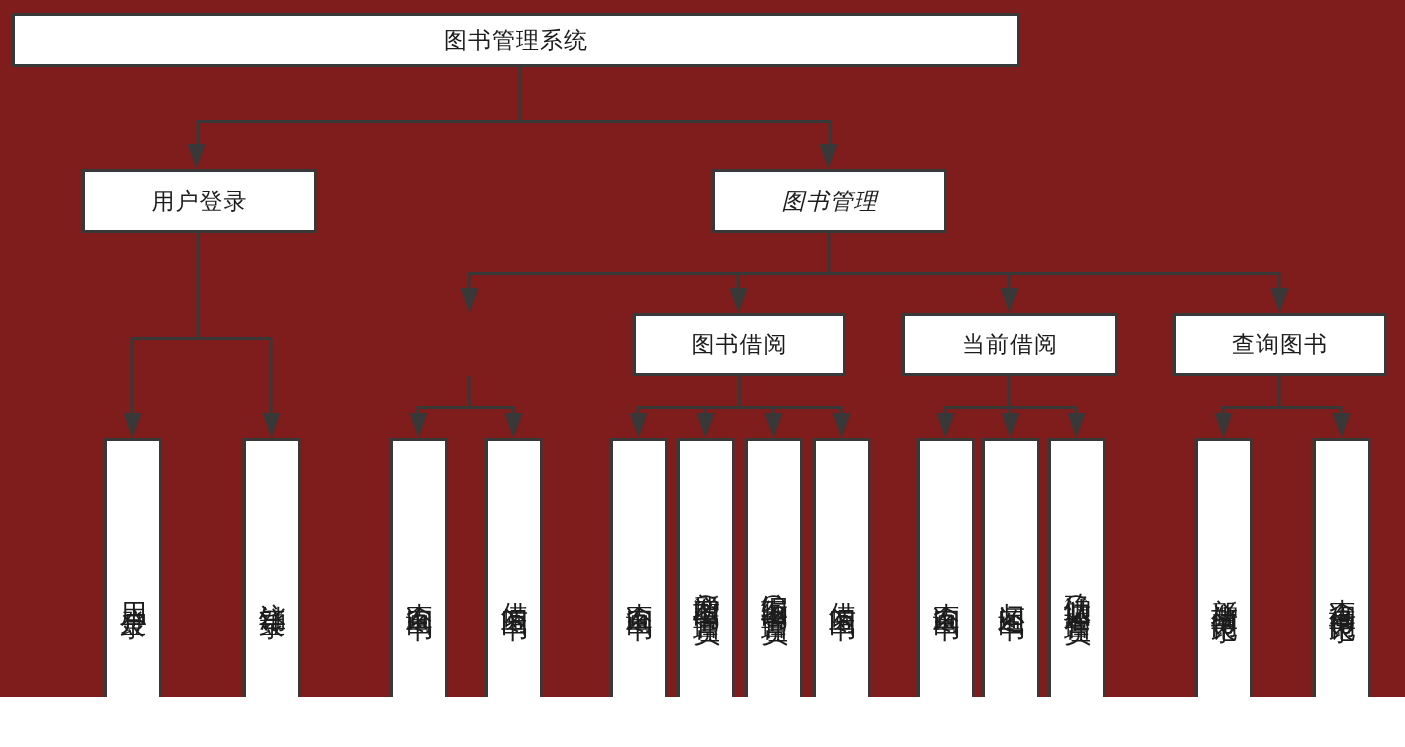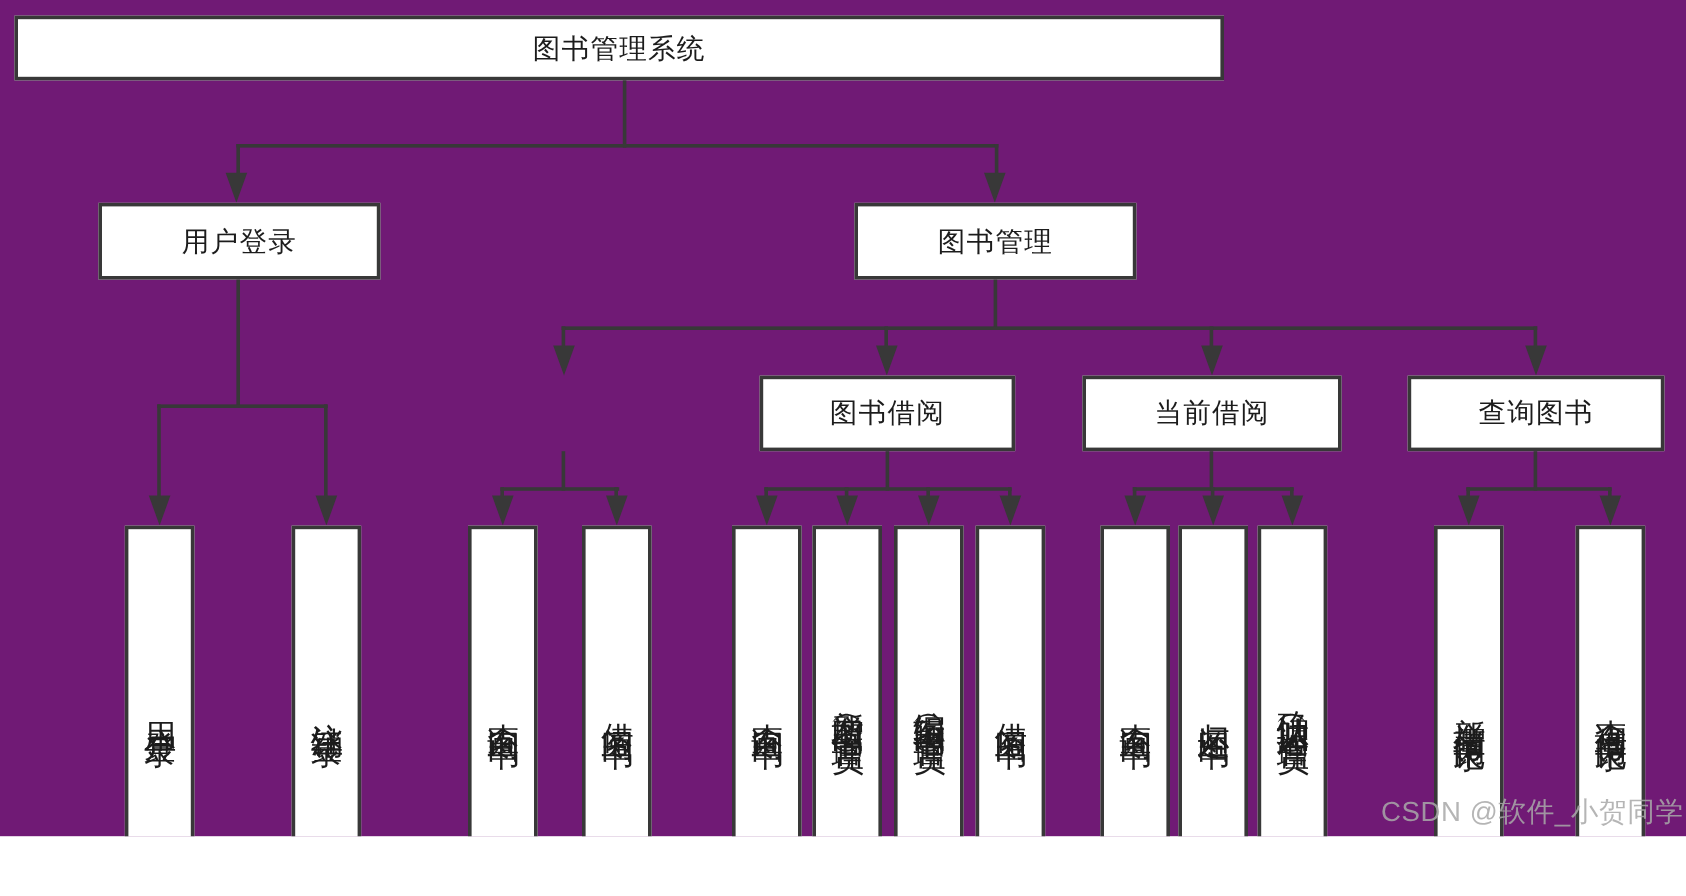--- a/index.html
+++ b/index.html
@@ -1,21 +1,21 @@
 <!DOCTYPE html>
 <html><head>
 <meta charset="utf-8">
 <title>图书管理系统</title>
 <style>
   html, body { margin: 0; padding: 0; background: #ffffff; }
   .stage {
     position: relative;
     width: 1405px;
     height: 697px;
-    background: #701a75;
+    background: #7f1d1d;
     overflow: hidden;
     font-family: "Liberation Sans", "DejaVu Sans", sans-serif;
   }
   .node {
     position: absolute;
     box-sizing: border-box;
     background: #ffffff;
     border: 3px solid #383838;
     display: flex;
     align-items: center;
@@ -69,21 +69,21 @@
   <div class="line" style="left:519px; top:67px; width:3px; height:56px;"></div>
   <div class="line" style="left:197px; top:120px; width:635px; height:3px;"></div>
   <div class="line" style="left:197px; top:120px; width:3px; height:30px;"></div>
   <div class="line" style="left:829px; top:120px; width:3px; height:30px;"></div>
   <div class="arrow" style="left:188px; top:144px;"></div>
   <div class="arrow" style="left:820px; top:144px;"></div>
 
   <div class="node" style="left:82px; top:169px; width:235px; height:64px;">
     <span class="hlabel">用户登录</span>
   </div>
-  <div class="node" style="left:712px; top:169px; width:235px; height:64px;">
+  <div class="node" style="left:712px; top:169px; width:235px; height:64px;font-style:italic;">
     <span class="hlabel">图书管理</span>
   </div>
 
   <div class="line" style="left:197px; top:233px; width:3px; height:107px;"></div>
   <div class="line" style="left:131px; top:337px; width:142px; height:3px;"></div>
   <div class="line" style="left:131px; top:337px; width:3px; height:82px;"></div>
   <div class="line" style="left:270px; top:337px; width:3px; height:82px;"></div>
   <div class="arrow" style="left:124px; top:413px;"></div>
   <div class="arrow" style="left:263px; top:413px;"></div>
 
@@ -179,15 +179,14 @@
     <span class="vlabel">确认归还（管理员）</span>
   </div>
 
   <div class="node leaf" style="left:1195px;">
     <span class="vlabel">新增借阅记录</span>
   </div>
   <div class="node leaf" style="left:1313px;">
     <span class="vlabel">查询借阅记录</span>
   </div>
 
-  <div class="watermark">CSDN @软件_小贺同学</div>
 
 </div>
 
 </body></html>

